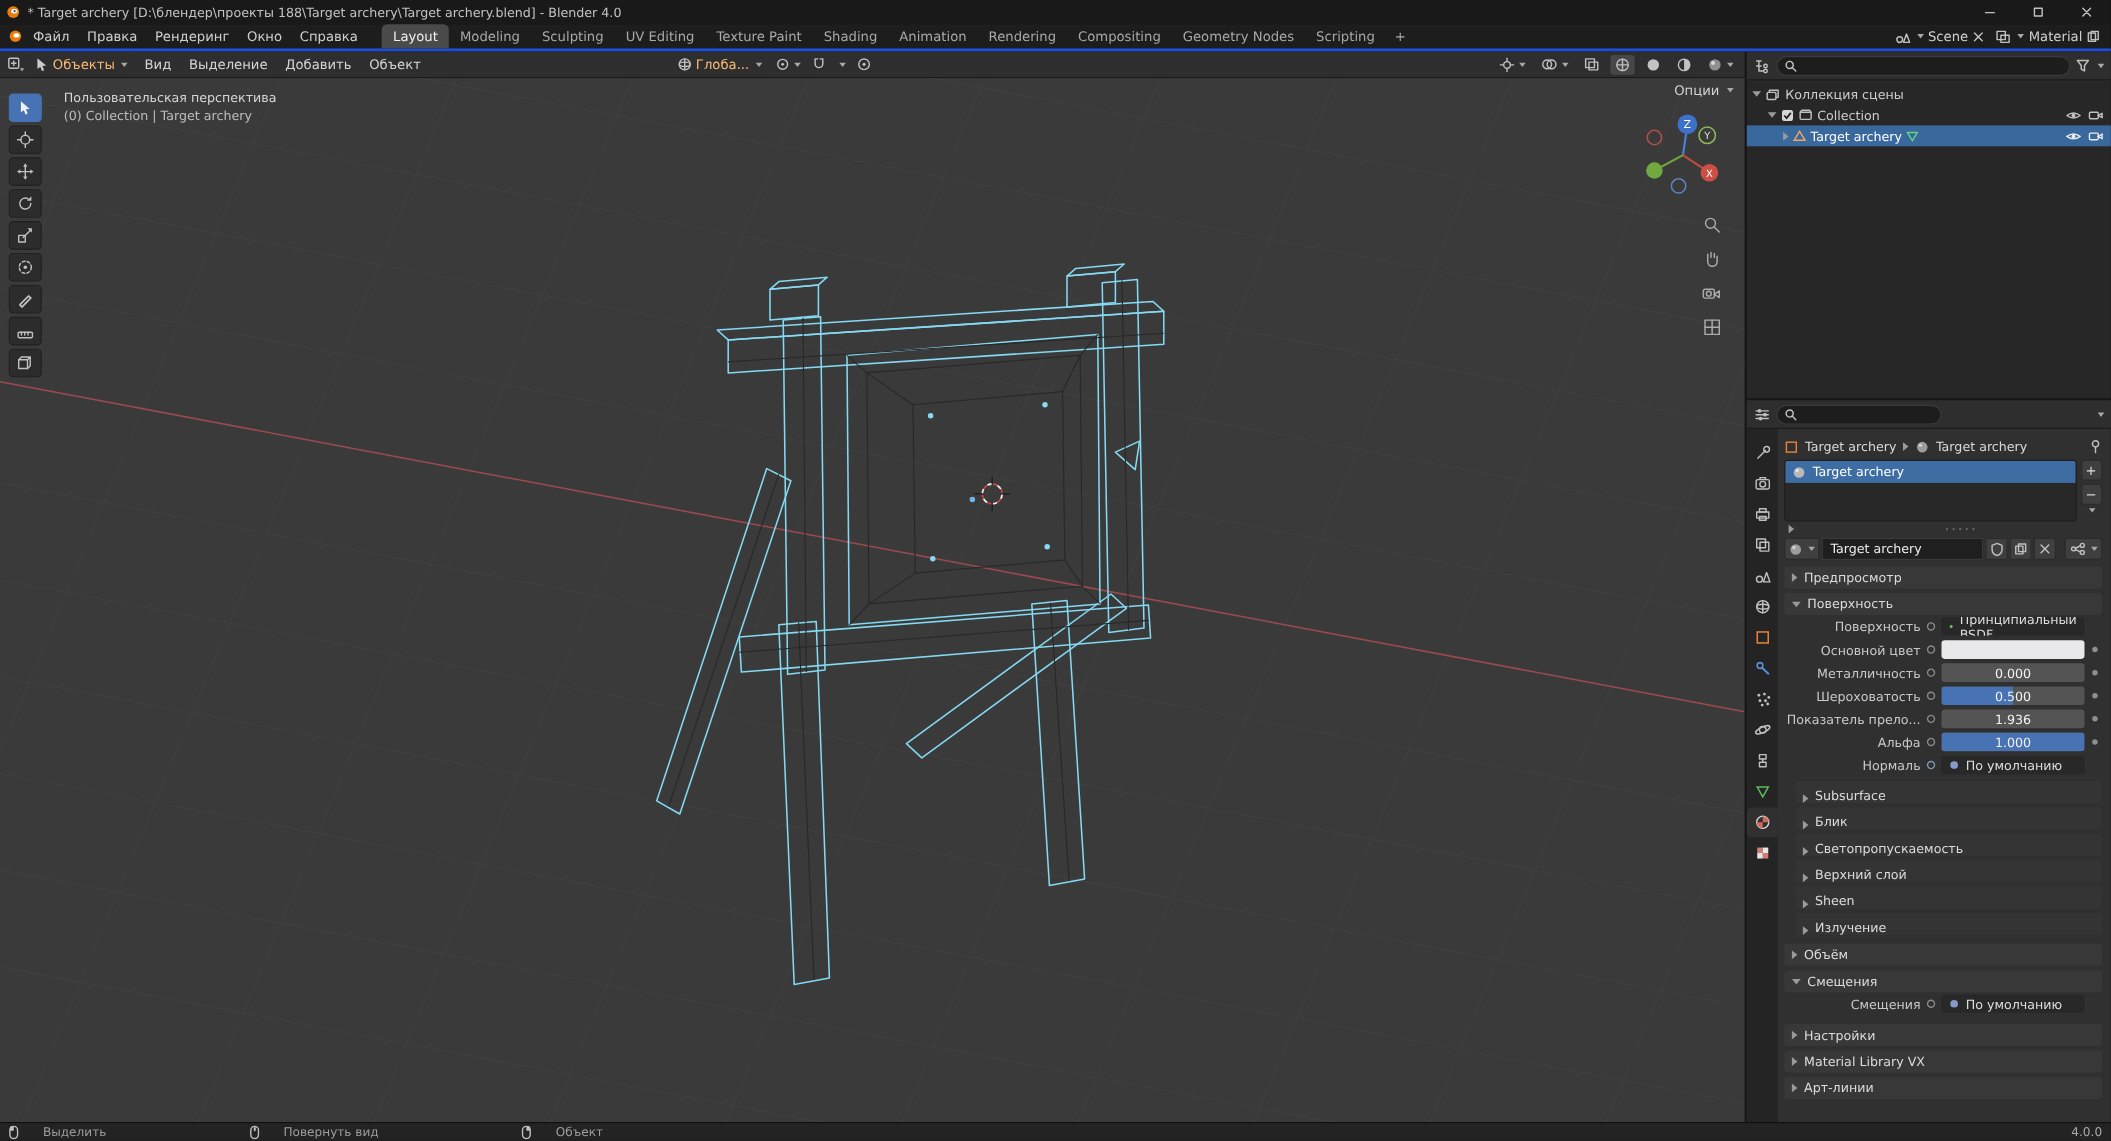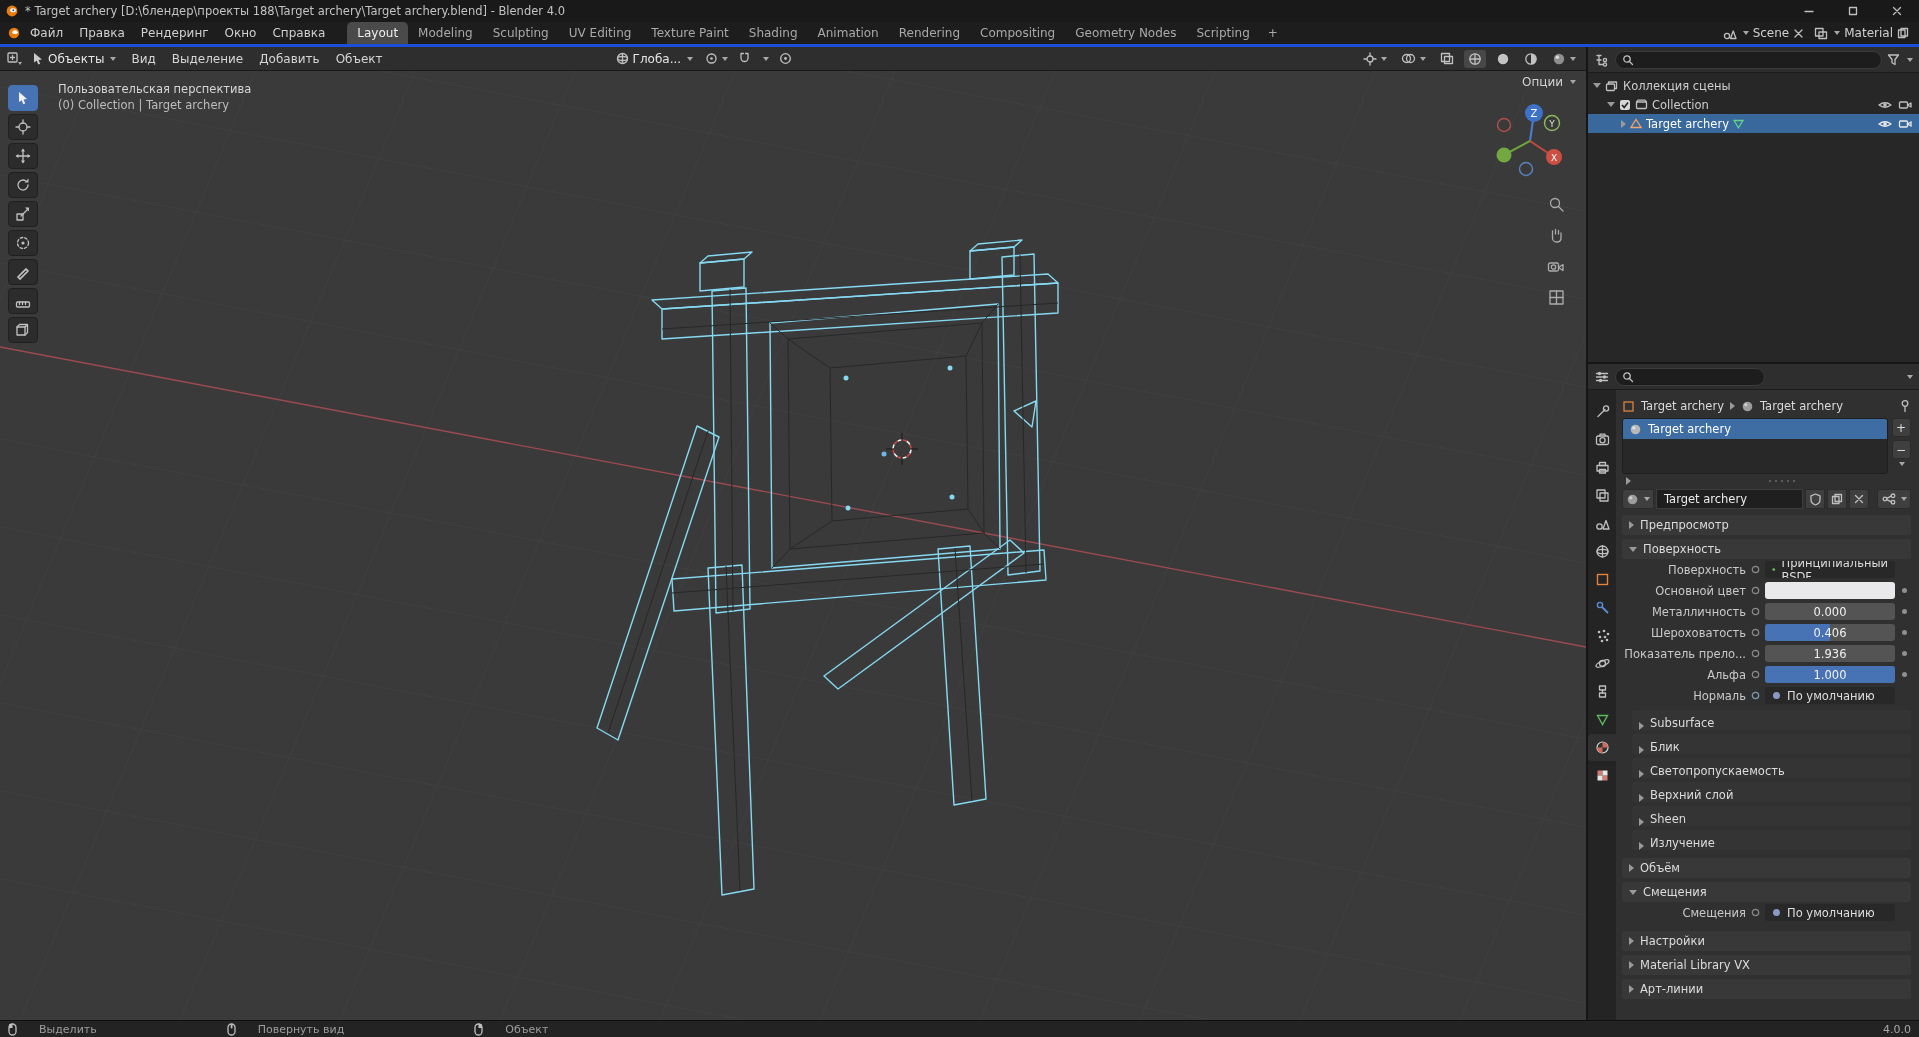--- a/index.html
+++ b/index.html
@@ -26,21 +26,21 @@
   .ws-tab.active{background:#4a4a4a;color:#efefef;}
   .ws-add{padding:2px 8px;color:#a9a9a9;}
   .topbar-right{margin-left:auto;display:flex;align-items:flex-start;gap:10px;padding-right:4px;}
   .tb-group{display:flex;align-items:center;gap:4px;color:#d0d0d0;}
 
   
   .main{display:flex;height:973px;background:#161616;}
   .viewport{width:1586px;display:flex;flex-direction:column;}
   .vp-header{height:24px;background:#2e2e2e;display:flex;align-items:center;padding:0 6px;gap:2px;border-bottom:1px solid #191919;}
   .vp-menu{padding:16px 7px;border-radius:3px;color:#d6d6d6;white-space:nowrap;}
-  .hdr-dd{display:flex;align-items:center;gap:4px;background:#2e2e2e;border-radius:3px;padding:2px 6px;color:#e5e5e5;white-space:nowrap;}
+  .hdr-dd{display:flex;align-items:center;gap:4px;background:#2e2e2e;border-radius:3px;padding:2px 6px;color:#fdba74;white-space:nowrap;}
   .hdr-btn{display:flex;align-items:center;gap:2px;padding:2px 4px;border-radius:3px;}
   .hdr-btn.active{background:#474747;}
   .vp-canvas{position:relative;flex:1;background:#3a3a3a;overflow:hidden;}
 
   .vp-toolbar{position:absolute;left:8px;top:14px;display:flex;flex-direction:column;gap:3px;z-index:5;}
   .tool-btn{width:30px;height:26px;background:#2c2c2c;border:1px solid #202020;border-radius:4px;display:flex;align-items:center;justify-content:center;}
   .tool-btn.active{background:#4772b3;border-color:#4772b3;}
 
   .vp-overlay{position:absolute;left:58px;top:10px;font-size:11.5px;line-height:16px;color:#d6d6d6;z-index:4;}
   .vp-overlay .l2{color:#bdbdbd;}
@@ -794,21 +794,21 @@
 
           <div class="prop-row">
             <span class="prop-label">Шероховатость</span>
             <span class="socket">
                 <svg width="9" height="9" viewBox="0 0 9 9">
                   <circle cx="4.5" cy="4.5" r="3.2" fill="none" stroke="#8a8a8a" stroke-width="1.2"></circle>
                 </svg>
               </span>
             <div class="fieldbox">
                 <span class="slider-fill" style="width: 50%;"></span>
-                <span class="slider-text">0.406</span>
+                <span class="slider-text">0.500</span>
               </div>
             <span class="keydot dot"></span>
           </div>
 
           <div class="prop-row">
             <span class="prop-label">Показатель прело...</span>
             <span class="socket">
                 <svg width="9" height="9" viewBox="0 0 9 9">
                   <circle cx="4.5" cy="4.5" r="3.2" fill="none" stroke="#8a8a8a" stroke-width="1.2"></circle>
                 </svg>

